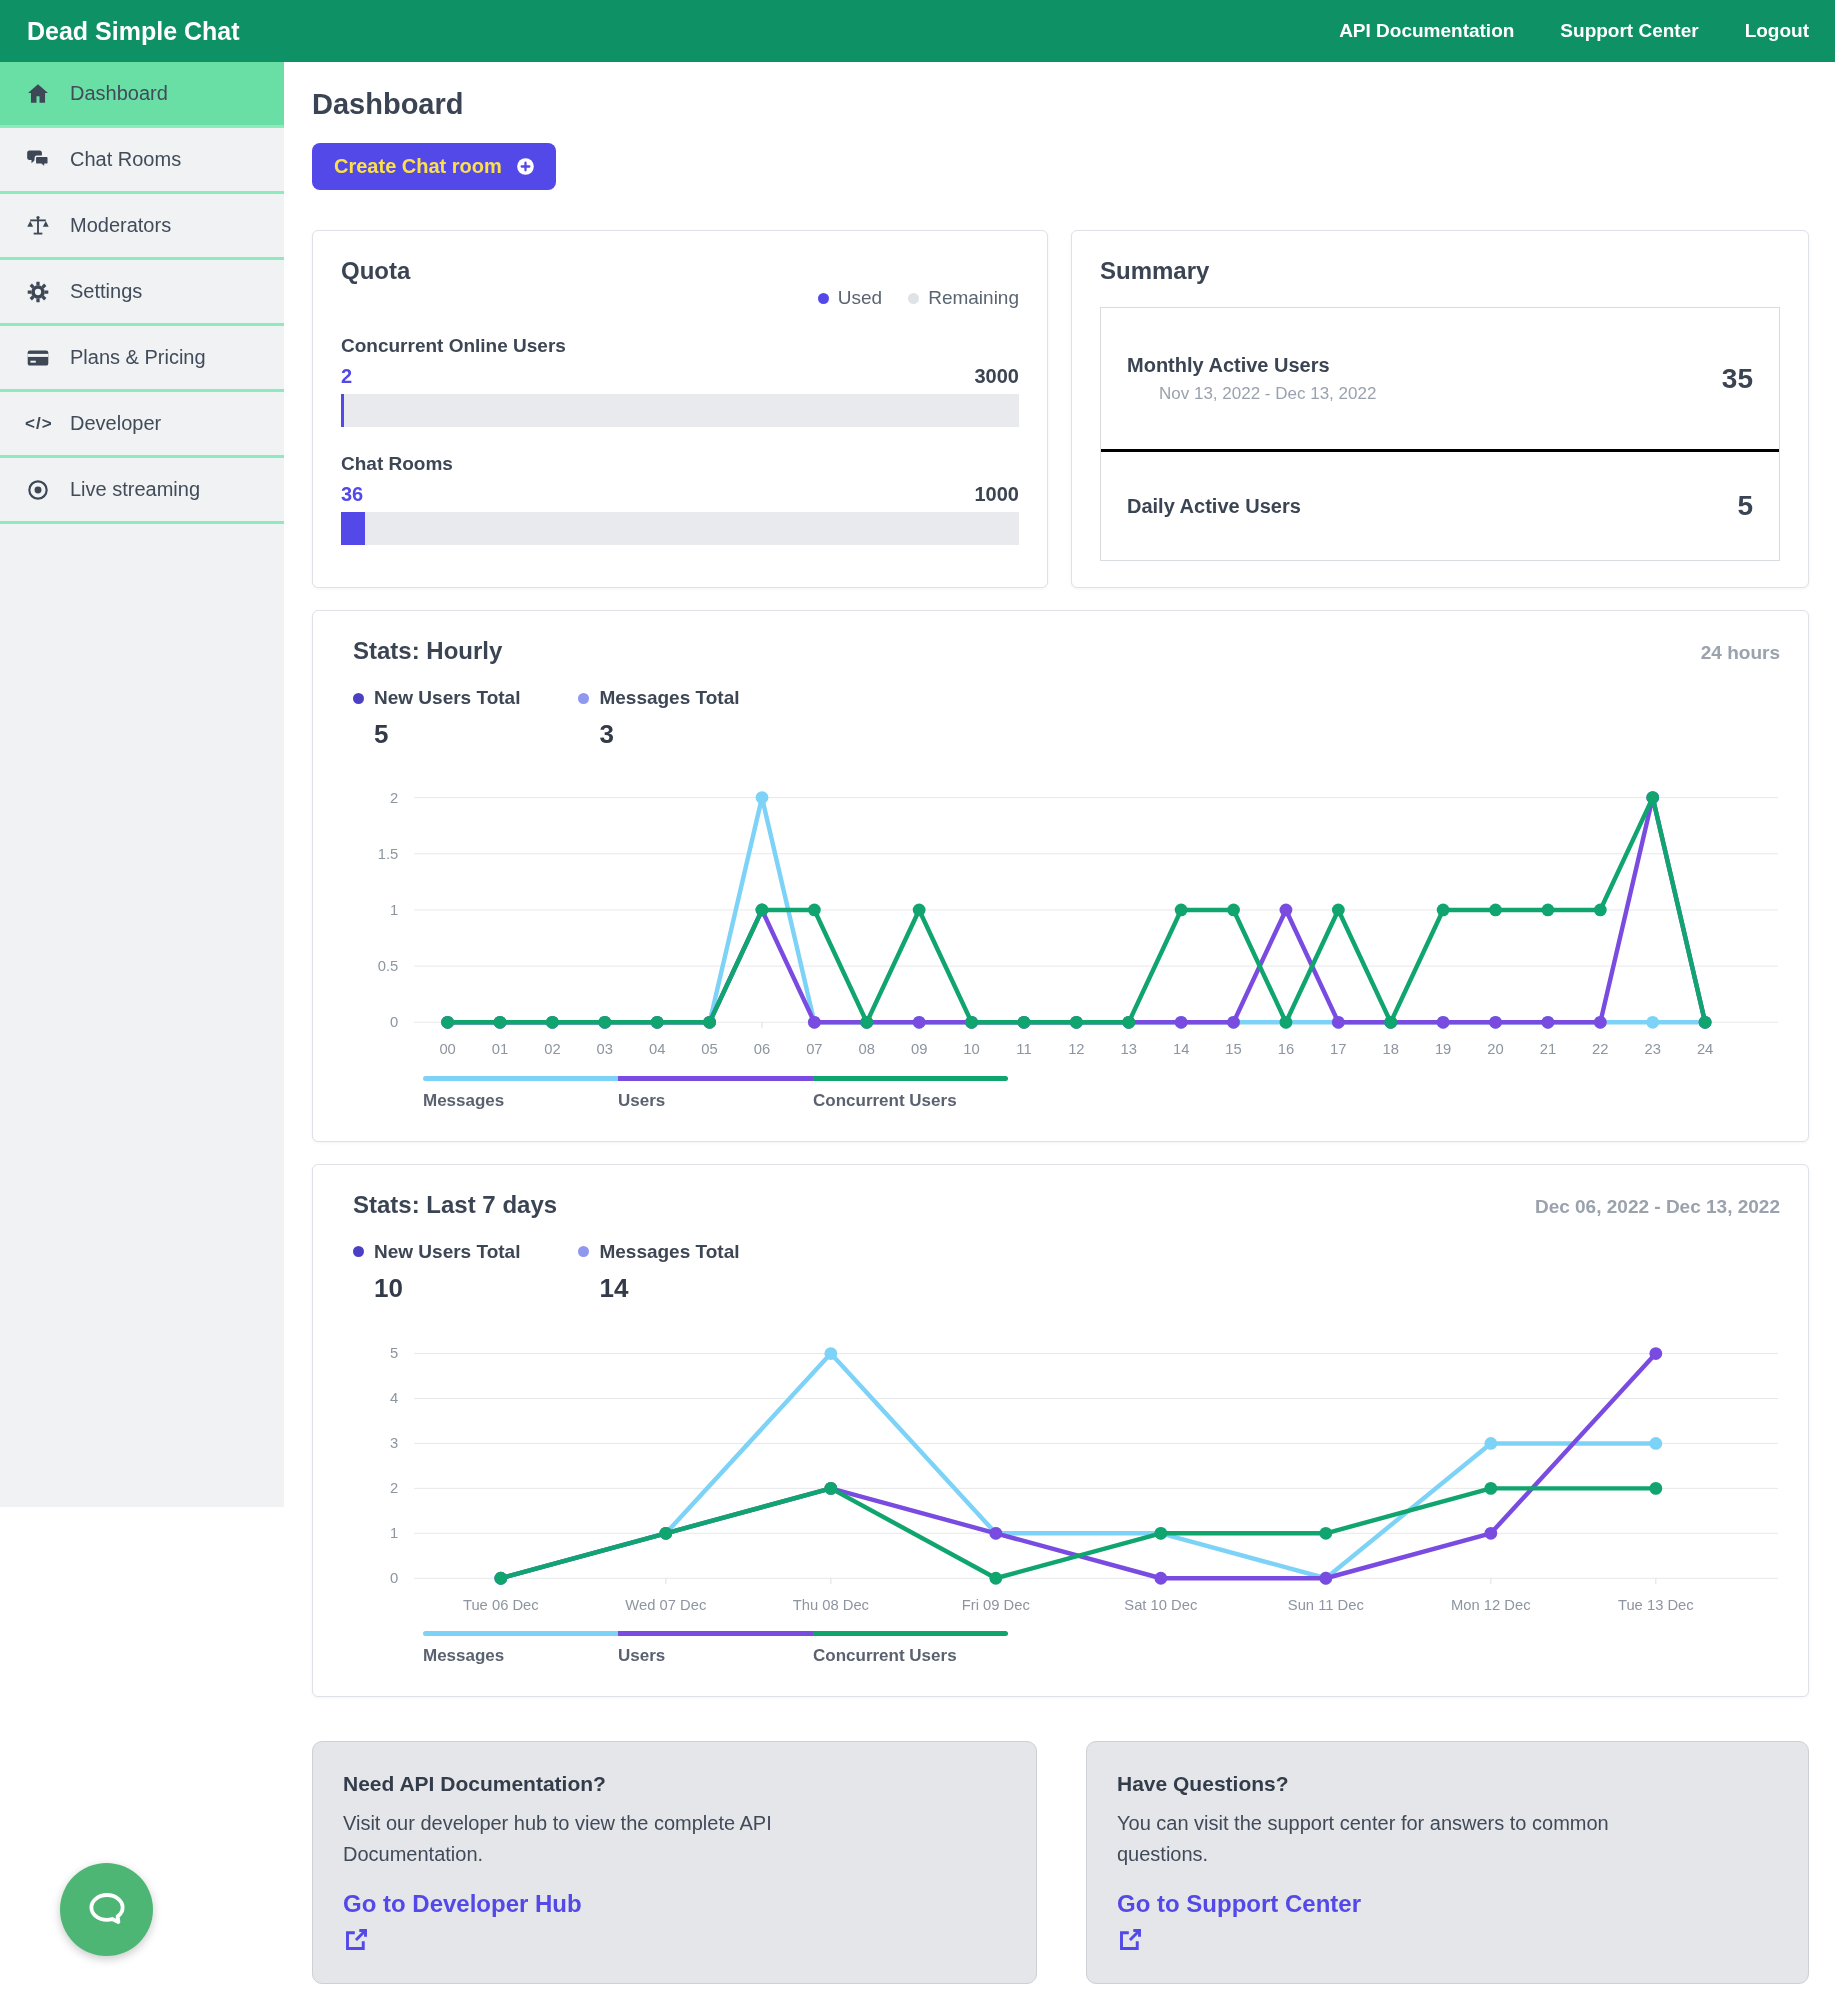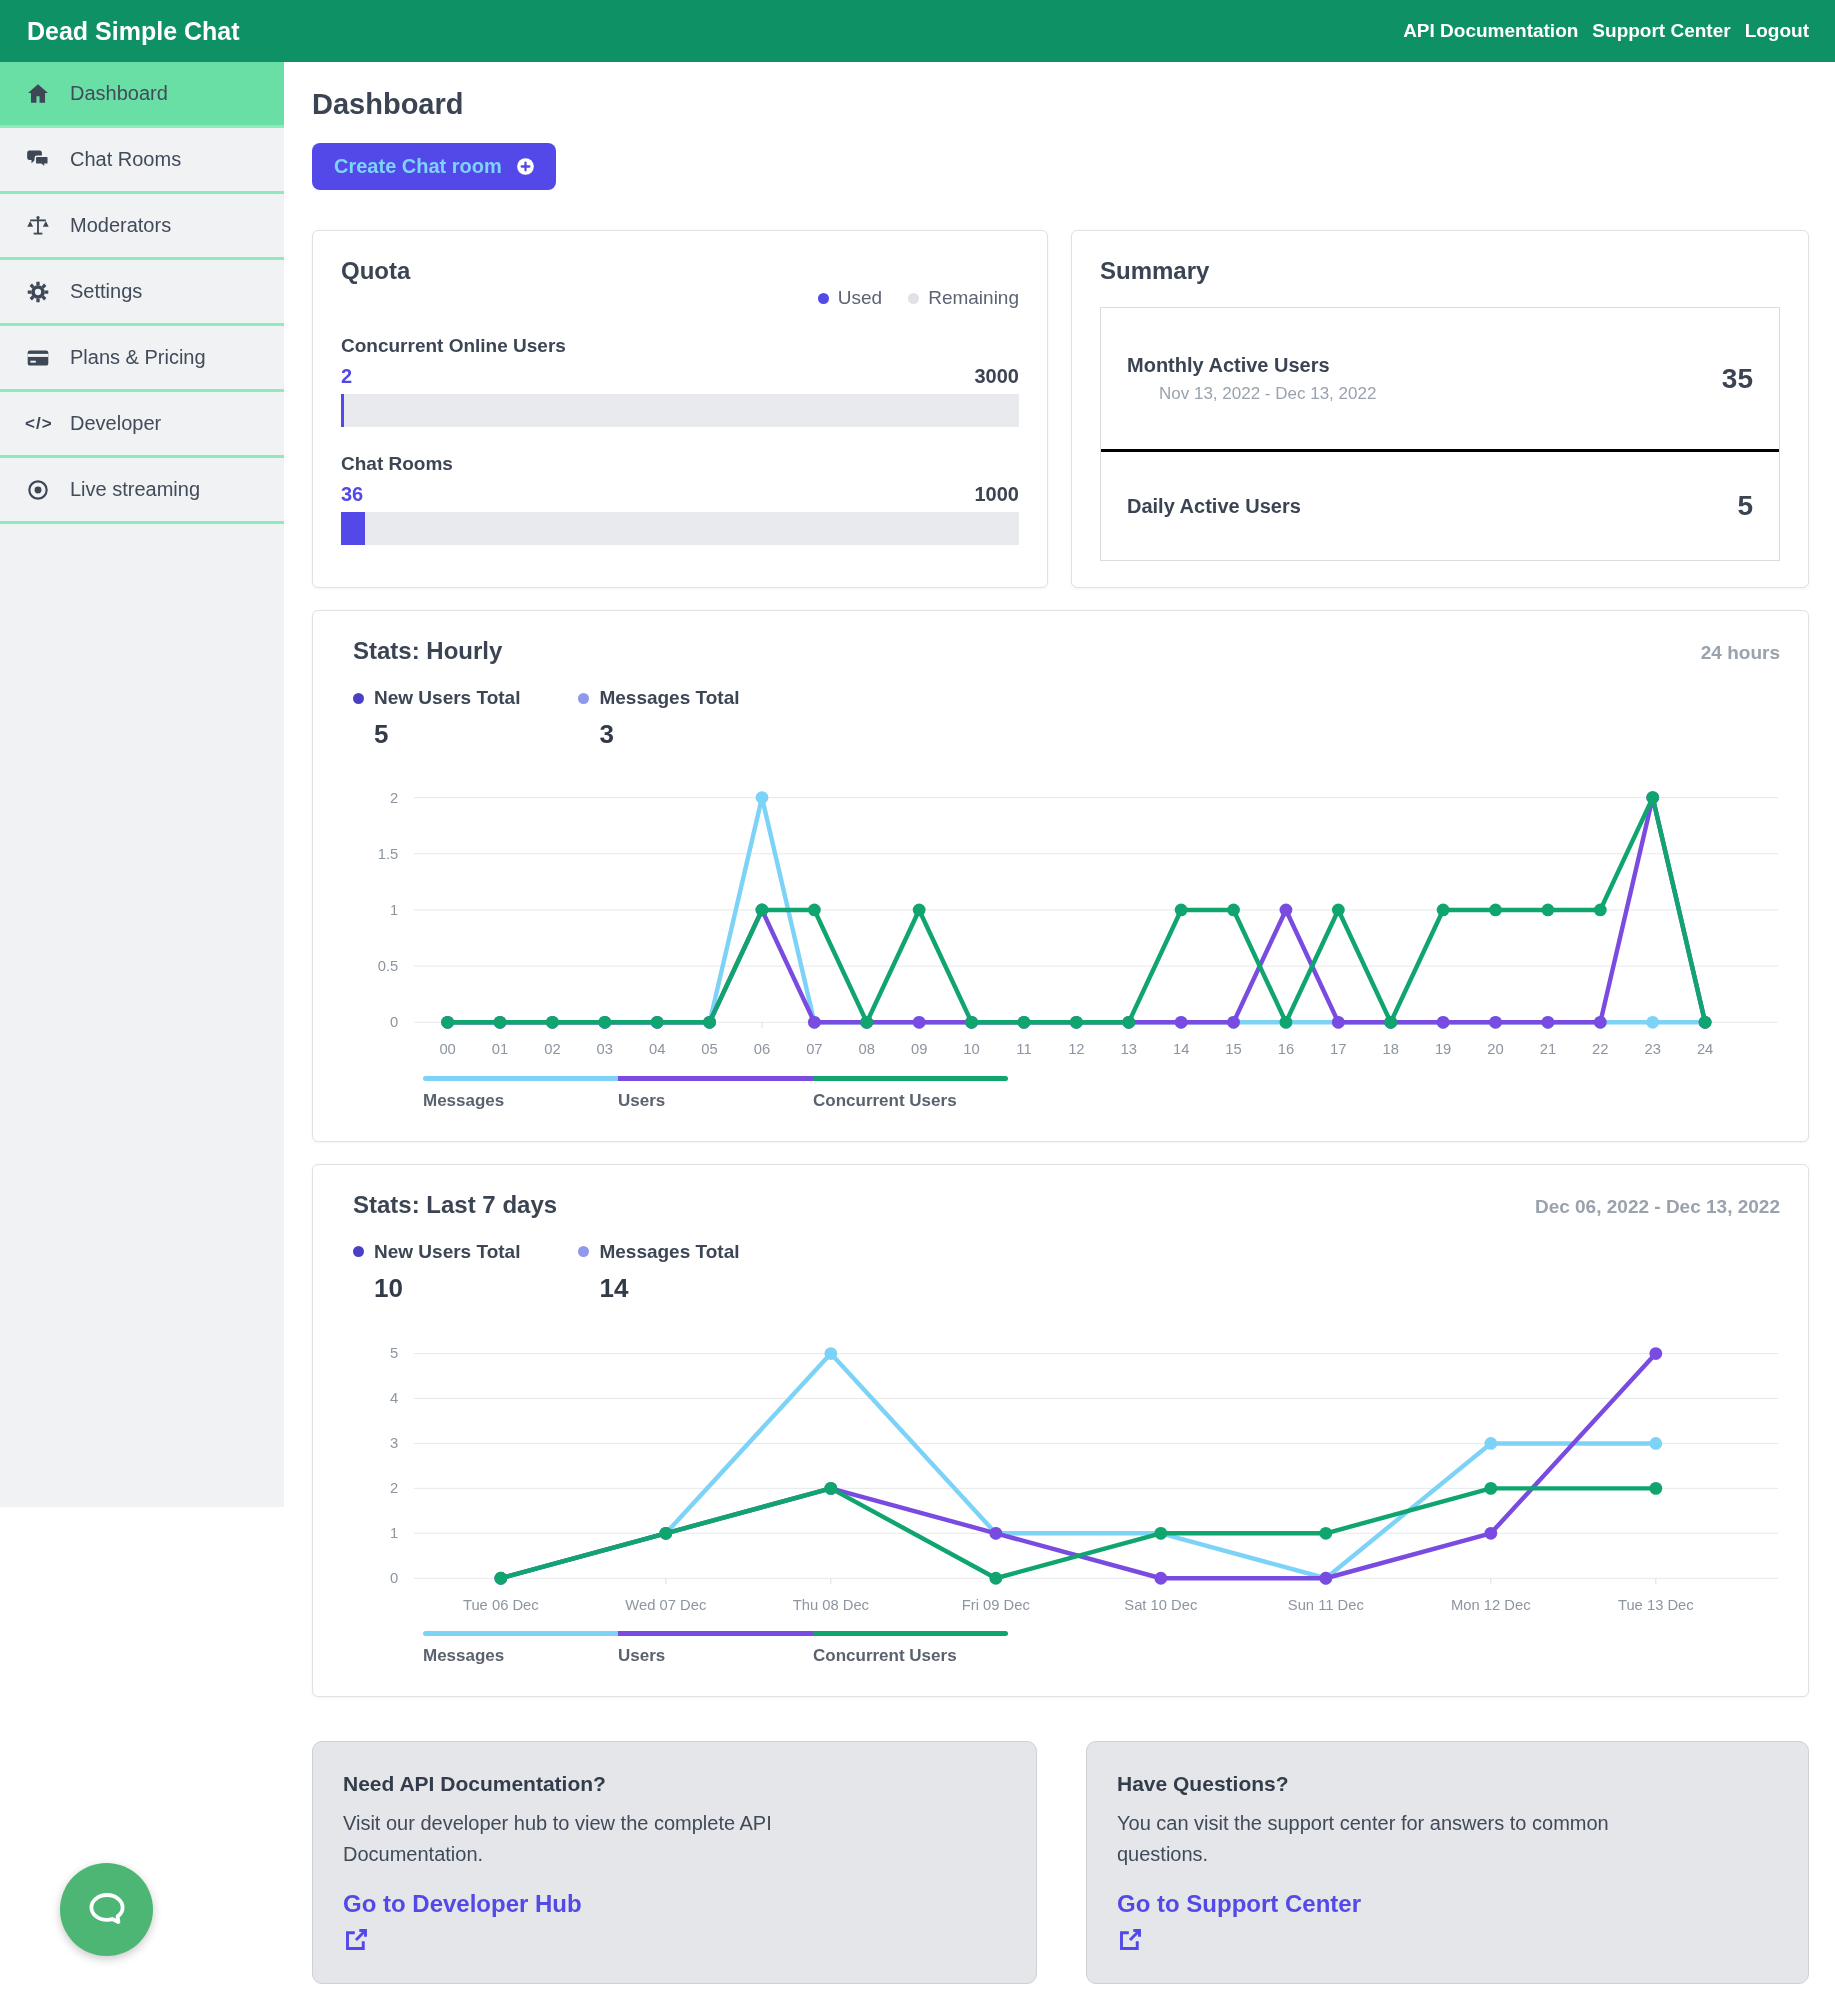--- a/index.html
+++ b/index.html
@@ -4,35 +4,35 @@
 <style>
   * { box-sizing: border-box; }
   body {
     margin: 0; width: 1836px; height: 2012px; position: relative;
     font-family: "Liberation Sans", sans-serif; background: #fff; overflow: hidden;
   }
   
   .topbar { height: 62px; background: var(--brand,#0e9164); display: flex;
     align-items: center; justify-content: space-between; padding: 0 27px; }
   .brand { color:#fff; font-size:25px; font-weight:bold; }
-  .topnav { display:flex; gap:14px; }
+  .topnav { display:flex; gap:46px; }
   .topnav a { color:#fff; font-size:19px; font-weight:bold; text-decoration:none; cursor:pointer; }
   
   .shell { display:flex; height:1445px; }
   .sidebar { width:284px; background:#f0f2f3; flex-shrink:0; }
   .side-item { height:66px; display:flex; align-items:center; padding-left:25px; gap:19px;
     border-bottom:3px solid var(--divider,#8ceabc); color:#3d4756; font-size:20px; cursor:pointer; }
   .side-item.active { background: var(--active,#69dfa5); }
   .side-icon { width:26px; display:flex; color:#3d4756; }
   .side-label { color:#414b5a; }
   .code-icon { font-weight:bold; font-size:17px; letter-spacing:1px; color:#3d4756; }
   
   main { flex:1; padding:0 27px 0 28px; }
   .page-title { font-size:29px; font-weight:bold; color:#3b4453; margin:26px 0 22px; }
-  .create-btn { background:var(--accent,#5349e8); color:#7dd3fc; border:none; border-radius:8px;
+  .create-btn { background:var(--accent,#5349e8); color:#fde047; border:none; border-radius:8px;
     height:47px; padding:0 20px 0 22px; font-size:20px; font-weight:bold; display:inline-flex;
     align-items:center; gap:13px; font-family:inherit; cursor:pointer; }
   .cards-row { display:flex; gap:23px; margin-top:40px; }
   .card { background:#fff; border:1px solid #dee1e5; border-radius:6px; padding:26px 28px;
     box-shadow:0 1px 3px rgba(60,64,67,.06); }
   .card h2 { font-size:24px; font-weight:bold; color:#3b4453; margin:0; }
   .quota-card { width:736px; flex-shrink:0; }
   .summary-card { flex:1; }
   .quota-legend { display:flex; justify-content:flex-end; gap:26px; margin-top:2px; }
   .leg-item { display:flex; align-items:center; gap:9px; font-size:19px; color:#5b6472; }

